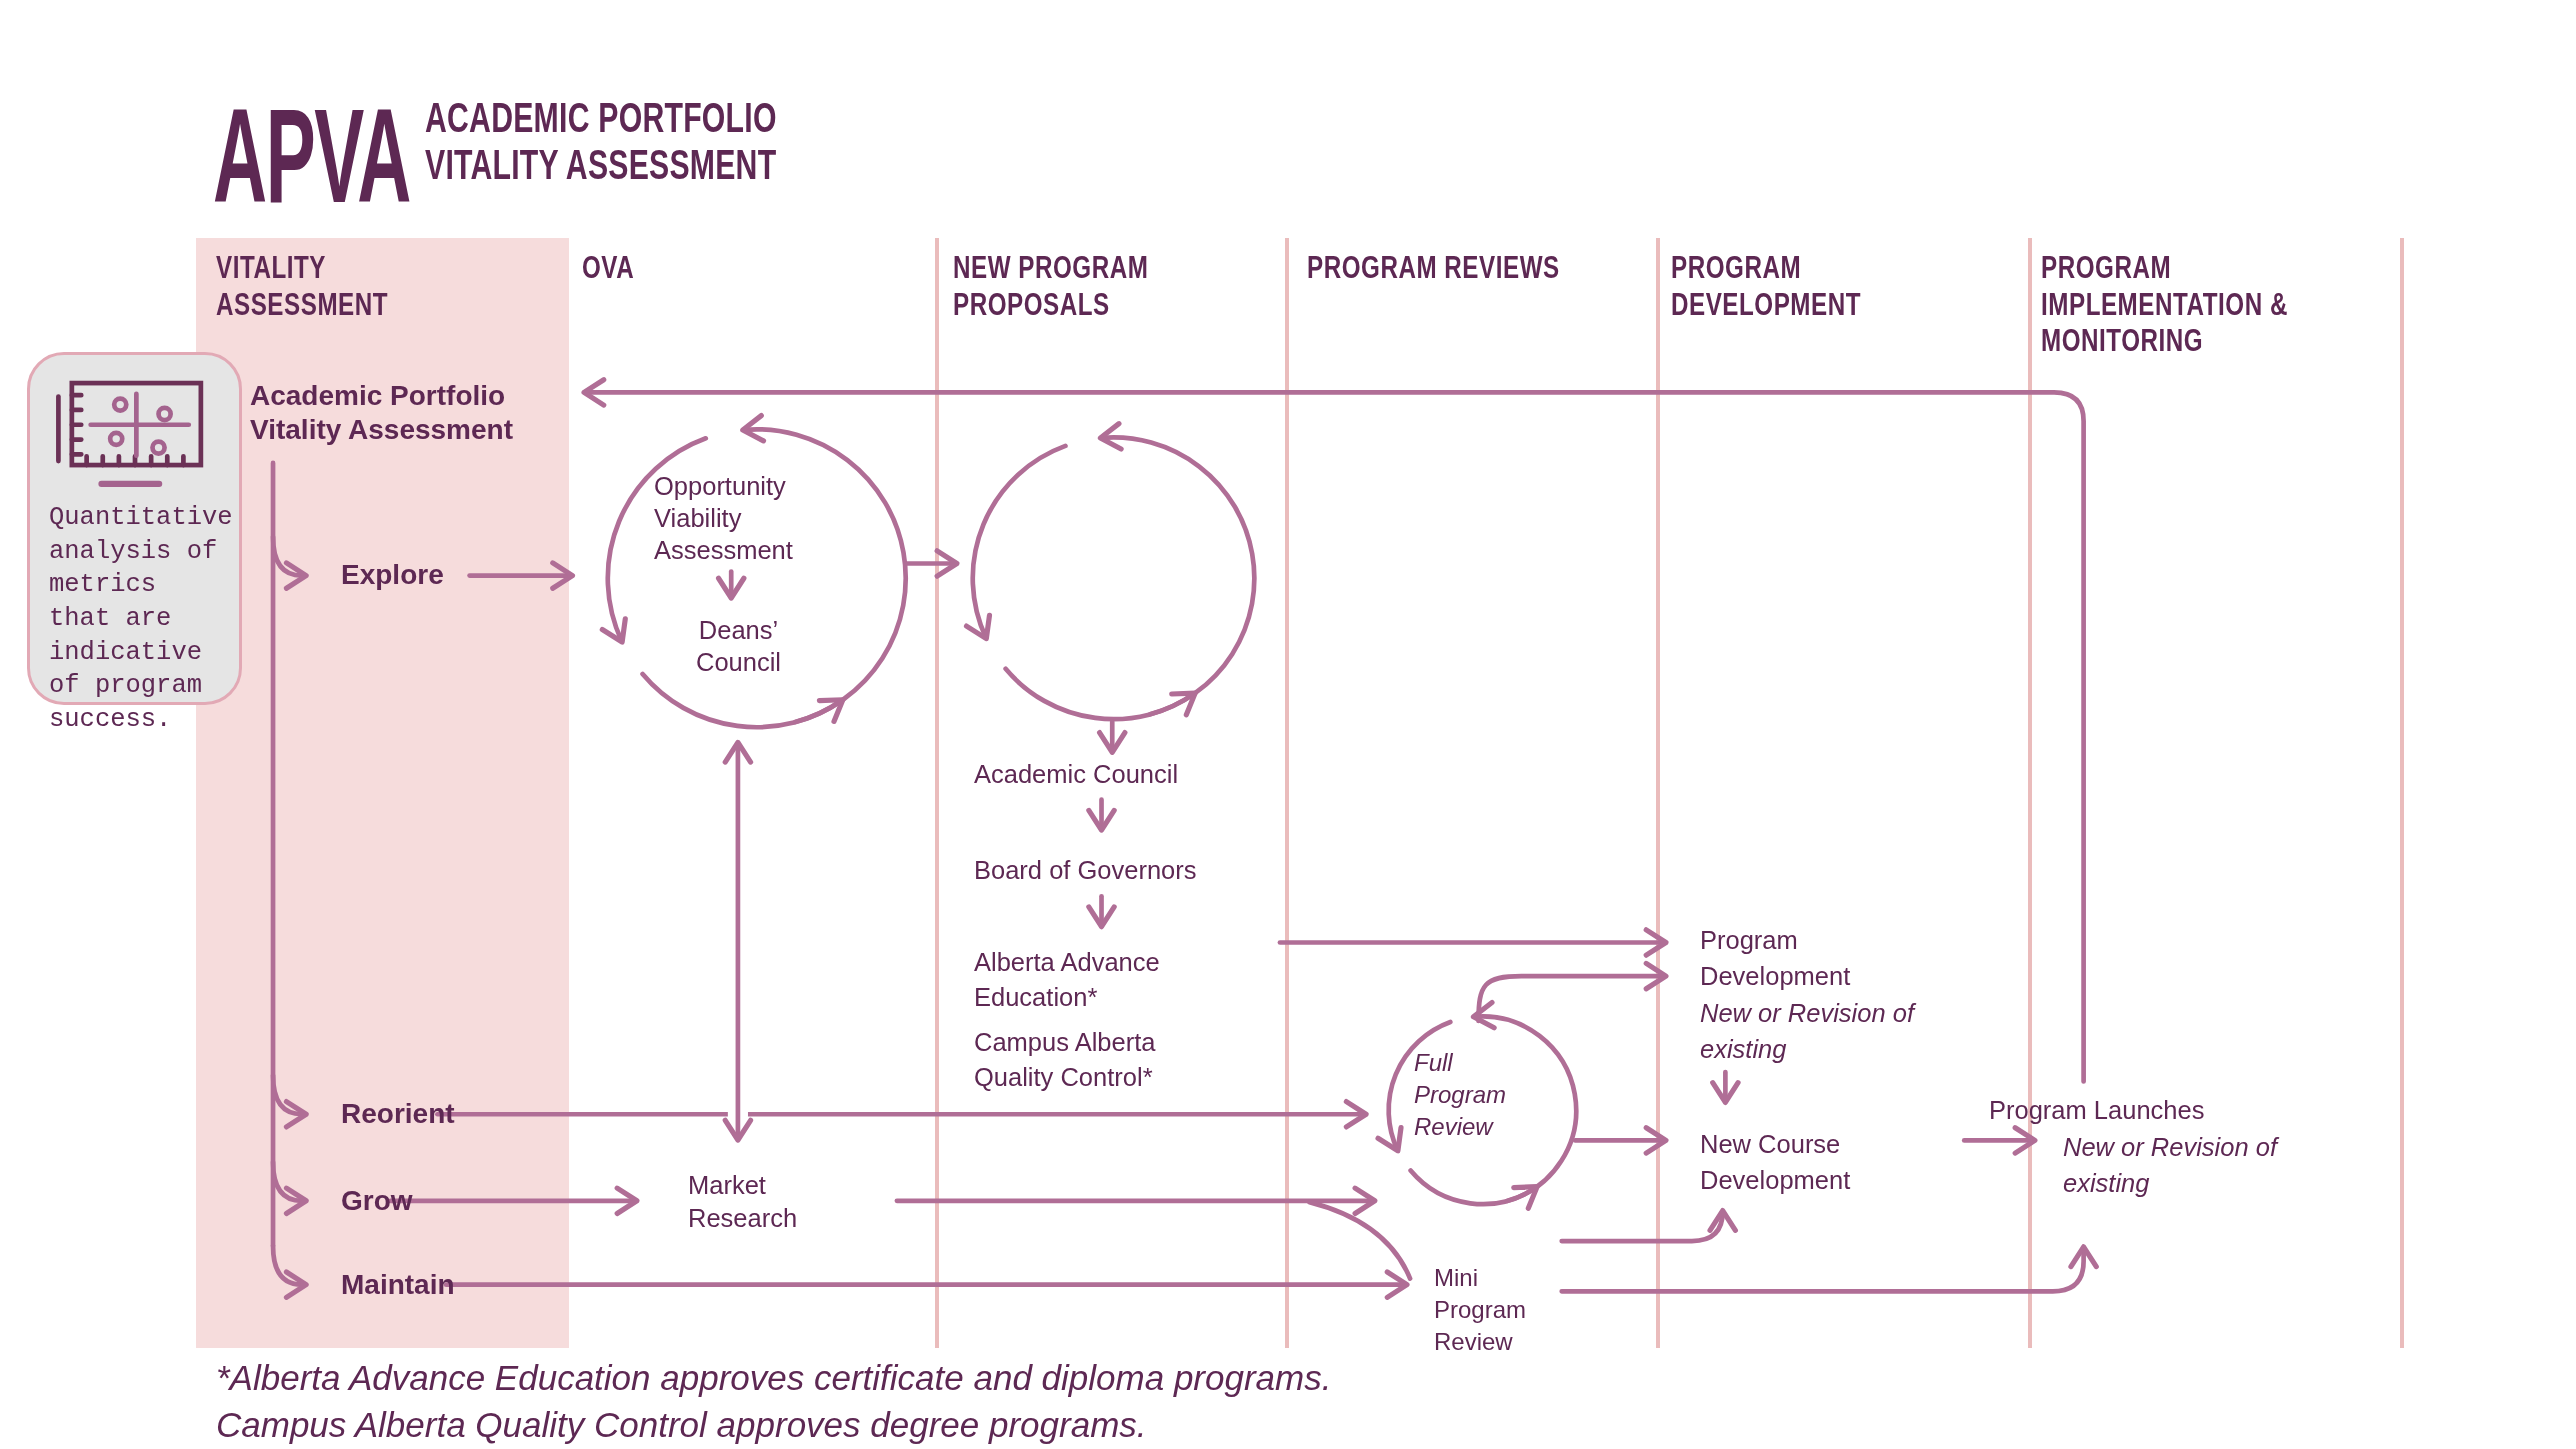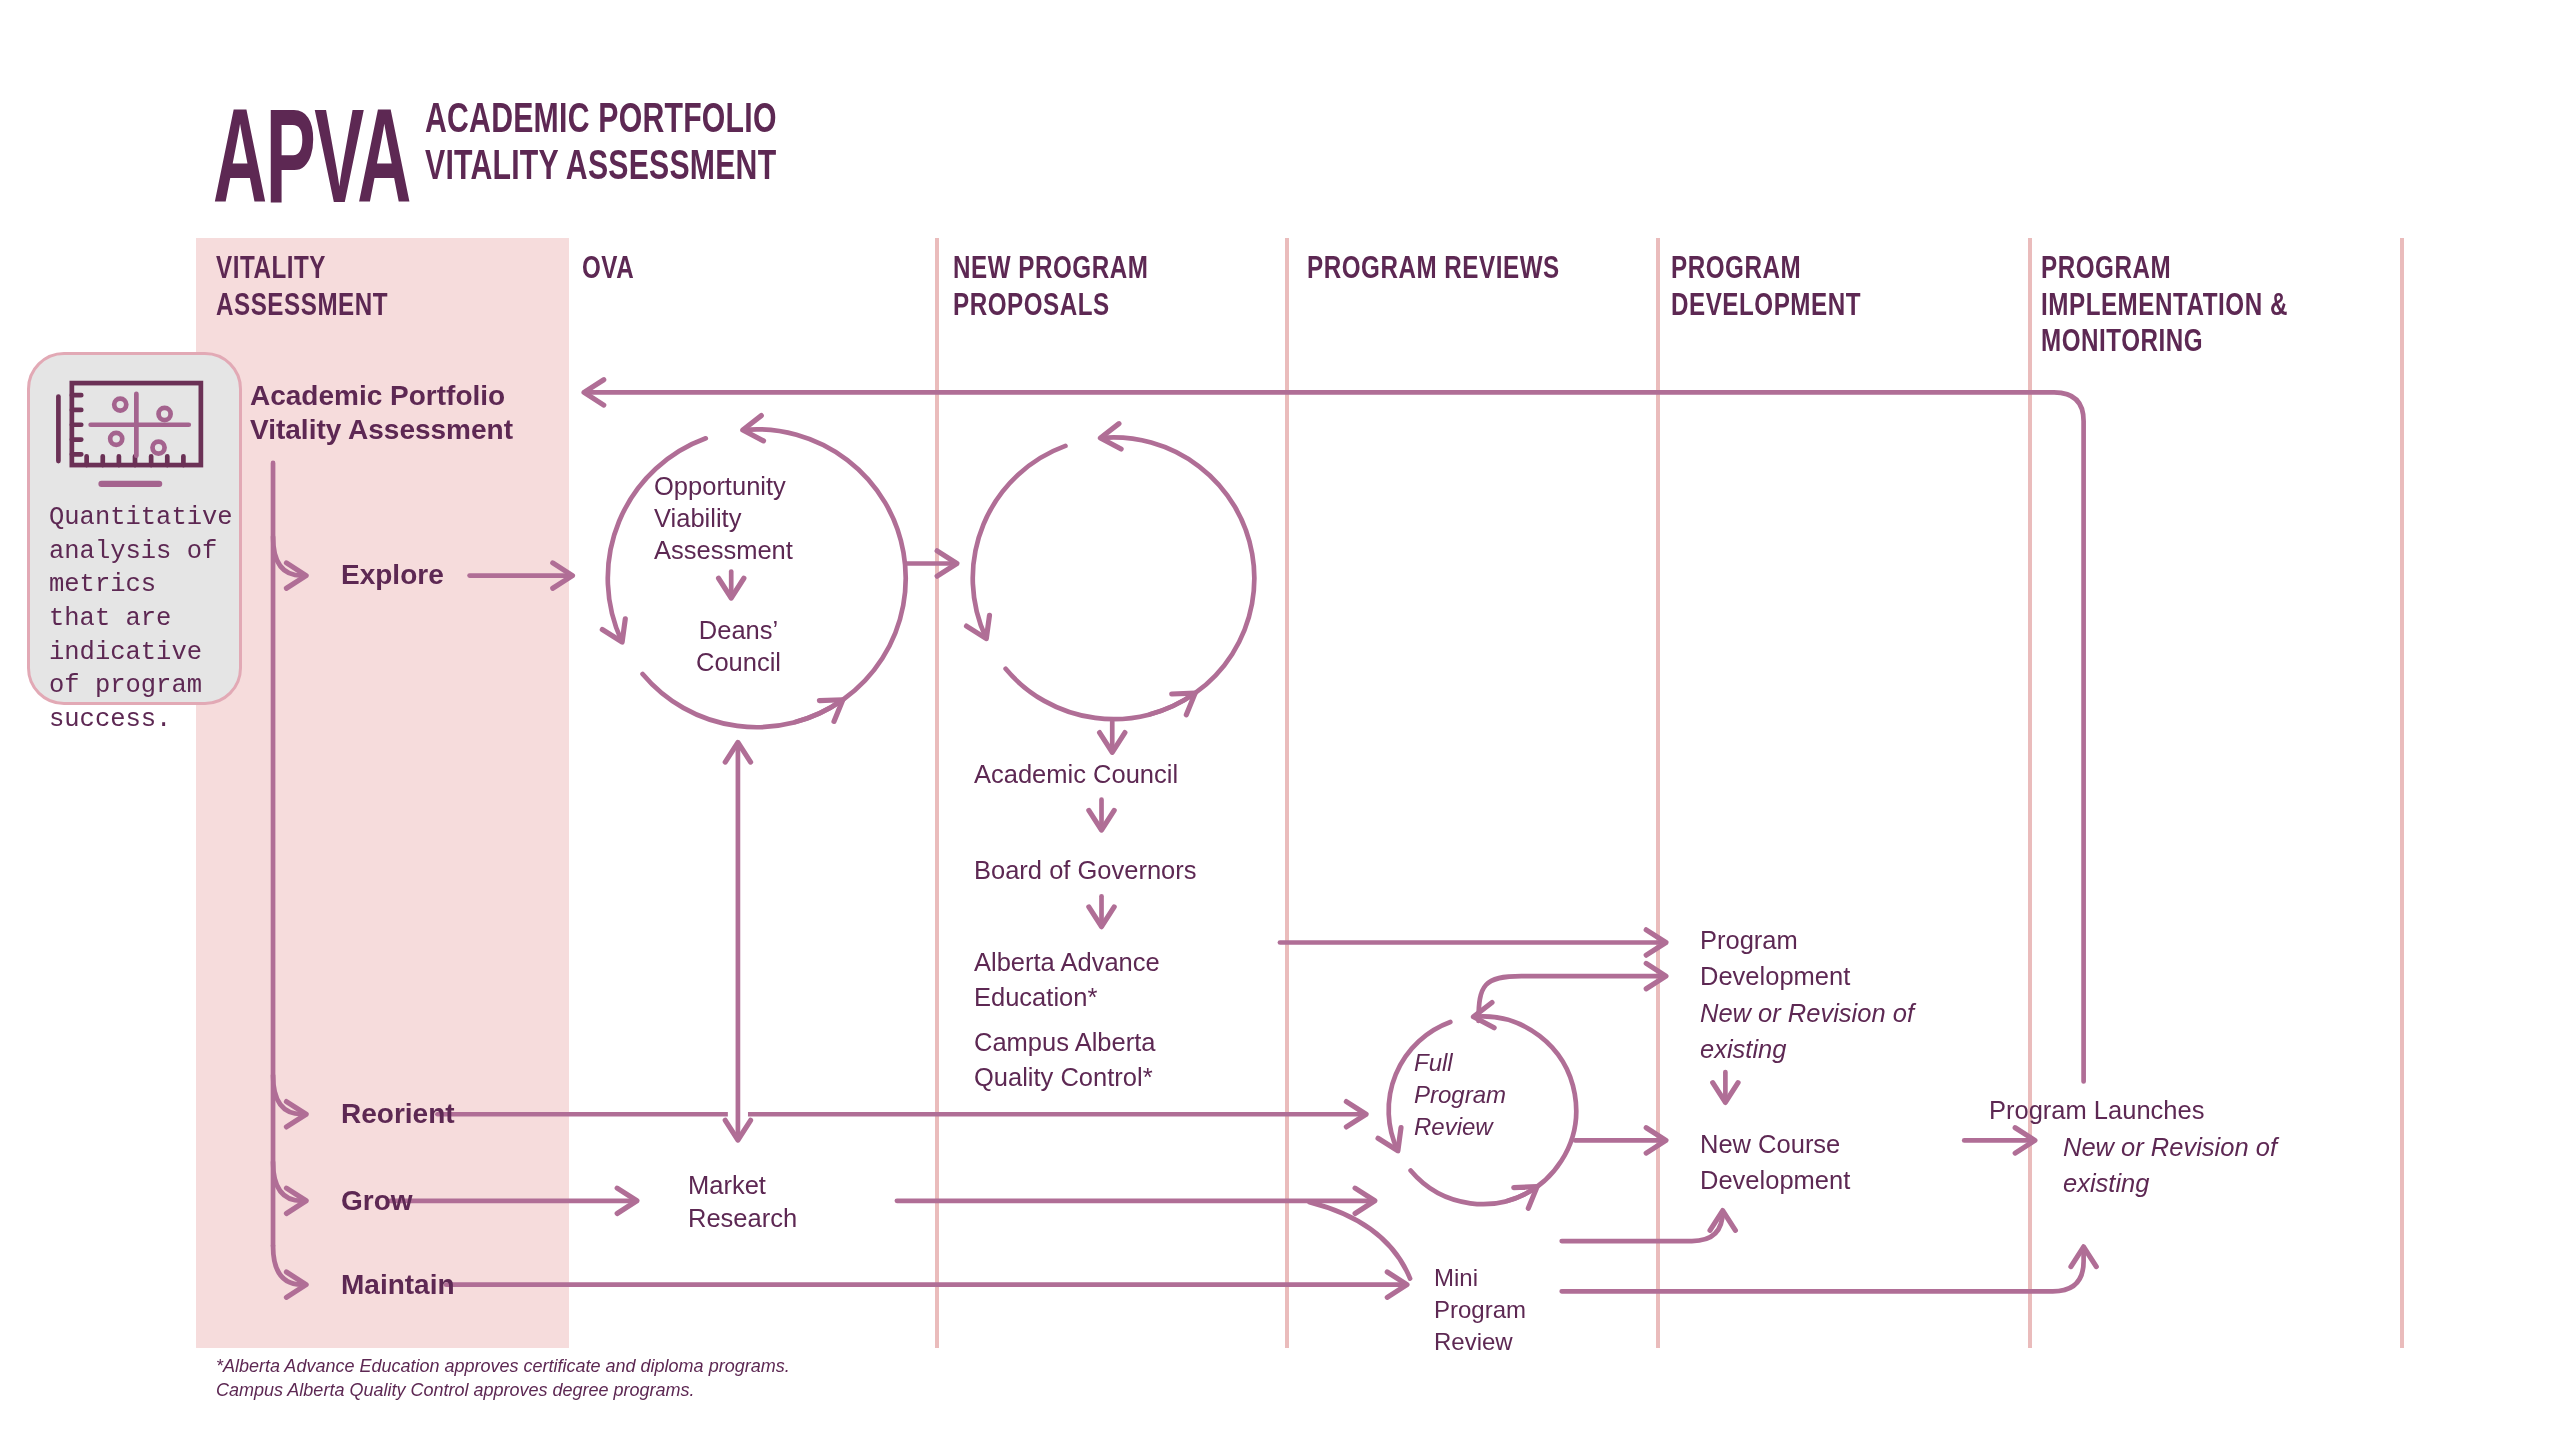--- a/index.html
+++ b/index.html
@@ -175,17 +175,17 @@
 Development</div>
   <div class="abs txt body-txt ital" style="left:1700px;top:996px;line-height:1.4;">New or Revision of
 existing</div>
   <div class="abs txt body-txt" style="left:1700px;top:1127px;line-height:1.4;">New Course
 Development</div>
 
   <div class="abs txt body-txt" style="left:1989px;top:1093px;">Program Launches</div>
   <div class="abs txt body-txt ital" style="left:2063px;top:1130px;line-height:1.4;">New or Revision of
 existing</div>
 
-  <div class="abs txt ital" style="left:216px;top:1354px;font-size:18px;line-height:1.35;">*Alberta Advance Education approves certificate and diploma programs.
+  <div class="abs txt ital" style="left:216px;top:1354px;font-size:35px;line-height:1.35;">*Alberta Advance Education approves certificate and diploma programs.
 Campus Alberta Quality Control approves degree programs.</div>
 
 </div>
 
 
 </body></html>

